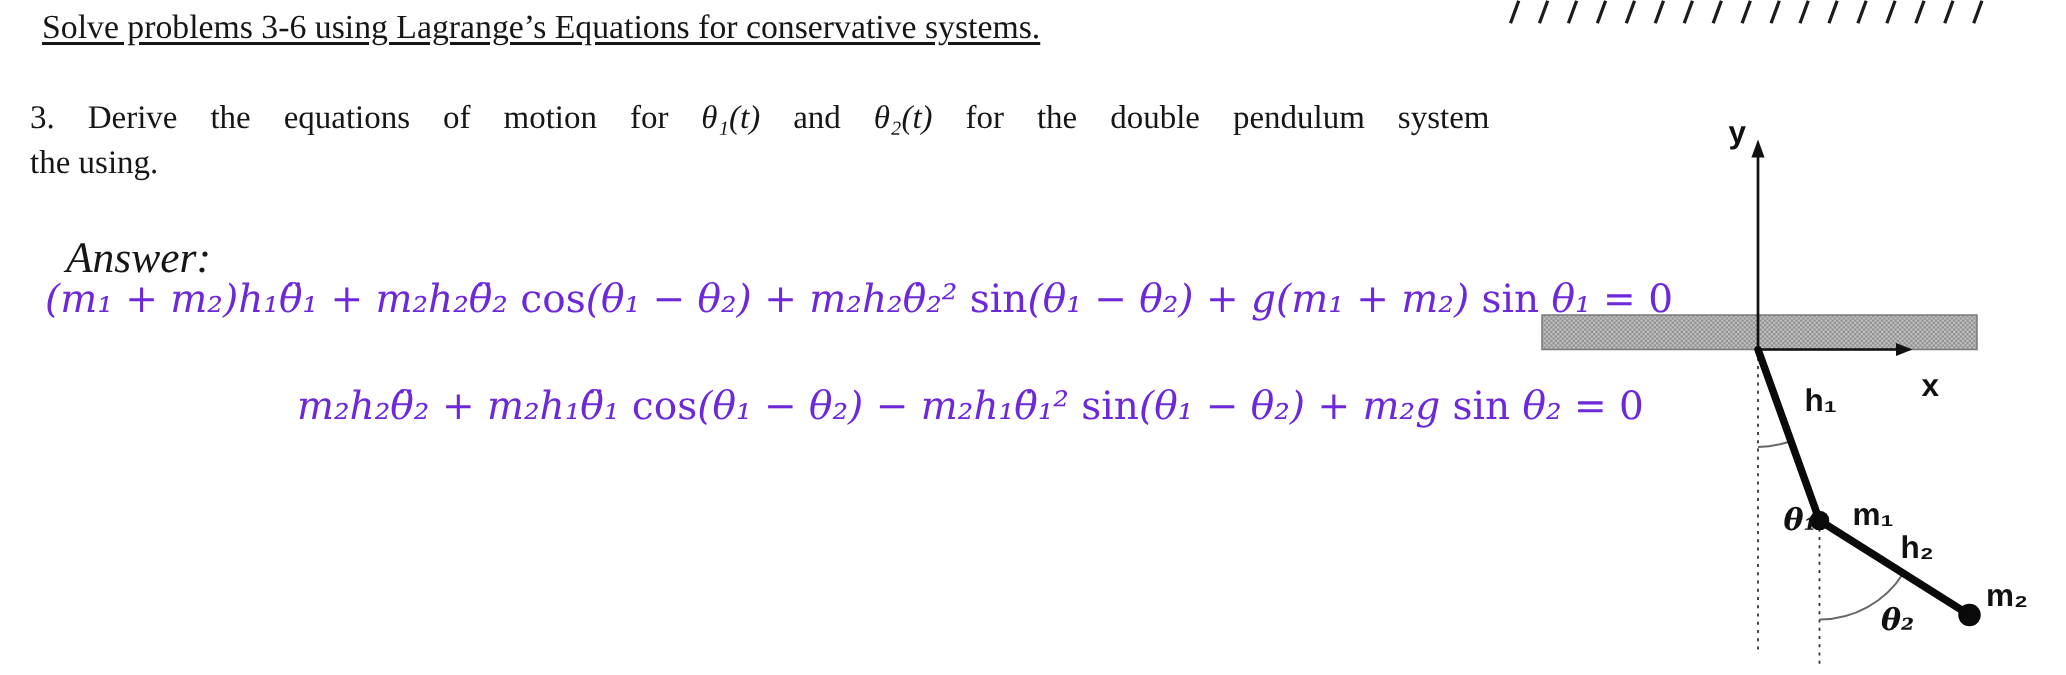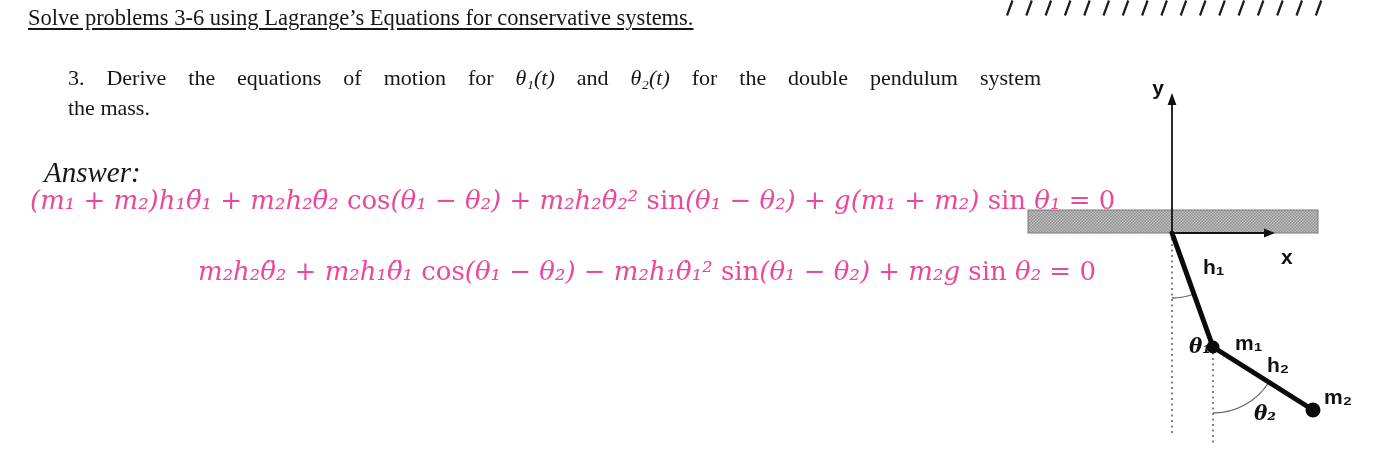--- a/index.html
+++ b/index.html
@@ -6,47 +6,47 @@
   body{
     width:1377px;height:450px;position:relative;overflow:hidden;
     background:#ffffff;color:#161616;
     font-family:"Liberation Serif", serif;
   }
   .abs{position:absolute;}
   .title{
     left:28px;top:5px;font-size:22.5px;white-space:nowrap;
     text-decoration:underline;text-underline-offset:3px;text-align:center;
   }
-  .para{left:20px;top:63px;width:973px;font-size:22px;line-height:30px;margin-left:48px;}
+  .para{left:20px;top:63px;width:973px;font-size:22px;line-height:30px;}
   .jline{text-align:justify;text-align-last:justify;}
   .it{font-style:italic;}
   .answer{left:44px;top:156px;font-size:29px;font-style:italic;}
   .eq{
     font-family:"DejaVu Serif", serif;font-size:26px;white-space:nowrap;
-    color:#ec4899;
+    color:#6d28d9;
   }
   .eq .v{font-style:italic;}
   .eq .f{font-style:normal;}
   .eq1{left:30px;top:185px;}
   .eq2{left:198px;top:256px;}
   .dlbl{font-family:"Liberation Sans", sans-serif;font-weight:bold;font-size:21px;fill:#111;}
   .dth{font-family:"DejaVu Serif", serif;font-style:italic;font-weight:bold;font-size:20px;fill:#111;}
 </style>
 </head>
 <body>
 
 <div class="abs title">Solve problems 3-6 using Lagrange’s Equations for conservative systems.</div>
 
 <svg class="abs" style="left:1003px;top:0" width="322" height="16" viewBox="0 0 322 16">
   <path d="M4 15.5L9.5 0.5M23.3 15.5L28.8 0.5M42.6 15.5L48.1 0.5M61.9 15.5L67.4 0.5M81.2 15.5L86.7 0.5M100.5 15.5L106 0.5M119.8 15.5L125.3 0.5M139.1 15.5L144.6 0.5M158.4 15.5L163.9 0.5M177.7 15.5L183.2 0.5M197 15.5L202.5 0.5M216.3 15.5L221.8 0.5M235.6 15.5L241.1 0.5M254.9 15.5L260.4 0.5M274.2 15.5L279.7 0.5M293.5 15.5L299 0.5M312.8 15.5L318.3 0.5" stroke="#1c1c1c" stroke-width="2.2" fill="none"></path>
 </svg>
 
 <div class="abs para">
   <div class="jline"><span>3. Derive the equations of motion for </span><span class="it">θ₁(t)</span><span> and </span><span class="it">θ₂(t)</span><span> for the double pendulum system</span></div>
-  <div>the mass.</div>
+  <div>the using.</div>
 </div>
 
 <div class="abs answer">Answer:</div>
 
 <div class="abs eq eq1"><span class="v">(m₁ + m₂)h₁θ̈₁ + m₂h₂θ̈₂ </span><span class="f">cos</span><span class="v">(θ₁ − θ₂) + m₂h₂θ̇₂² </span><span class="f">sin</span><span class="v">(θ₁ − θ₂) + g(m₁ + m₂) </span><span class="f">sin </span><span class="v">θ₁</span><span class="f"> = 0</span></div>
 
 <div class="abs eq eq2"><span class="v">m₂h₂θ̈₂ + m₂h₁θ̈₁ </span><span class="f">cos</span><span class="v">(θ₁ − θ₂) − m₂h₁θ̇₁² </span><span class="f">sin</span><span class="v">(θ₁ − θ₂) + m₂g </span><span class="f">sin </span><span class="v">θ₂</span><span class="f"> = 0</span></div>
 
 <svg class="abs" style="left:1020px;top:60px" width="357" height="390" viewBox="1020 60 357 390">
   <defs>

